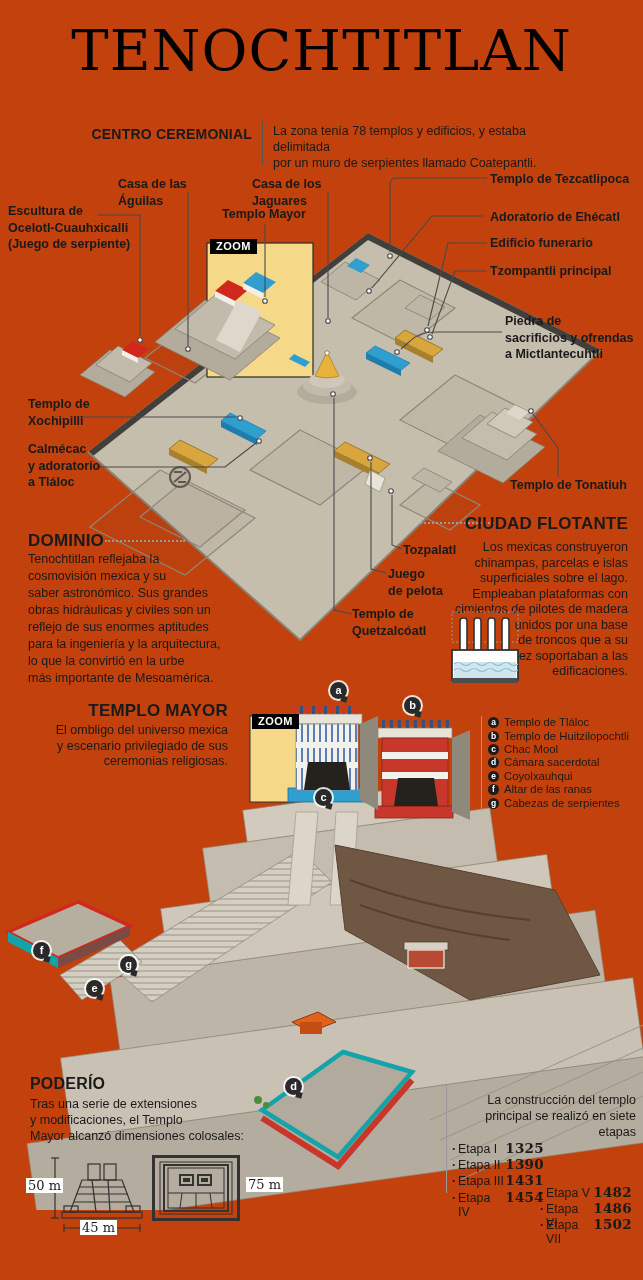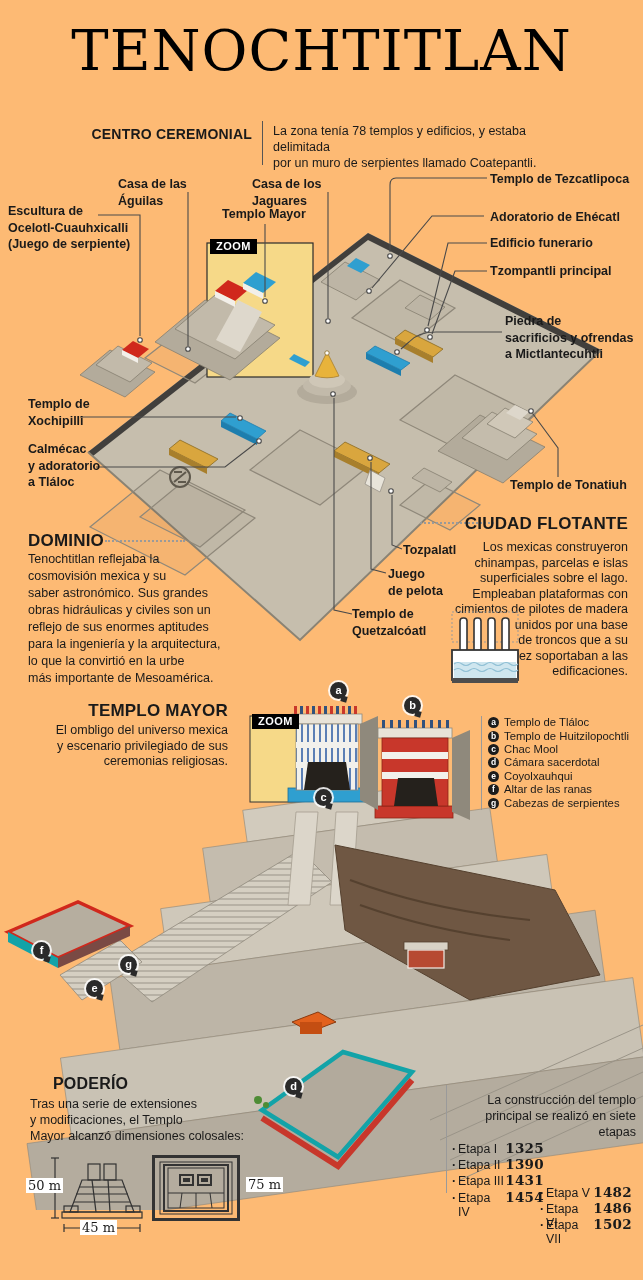--- a/index.html
+++ b/index.html
@@ -1,16 +1,16 @@
 <!DOCTYPE html>
 <html><head>
 <meta charset="utf-8">
 <style>
   html,body{margin:0;padding:0;background:#ffffff;}
-  .page{position:relative;width:643px;height:1280px;background:#fdba74;overflow:hidden;
+  .page{position:relative;width:643px;height:1280px;background:#c2410c;overflow:hidden;
         font-family:"Liberation Sans","DejaVu Sans",sans-serif;color:#1a1a1a;}
   .abs{position:absolute;}
   .pre{white-space:pre-line;}
 
   .title{left:0;top:18px;width:643px;text-align:center;
          font-family:"DejaVu Serif","Liberation Serif",serif;
          font-size:56px;letter-spacing:1px;color:#000;}
 
   .sec-head{font-weight:bold;font-size:14px;letter-spacing:.2px;}
   .body-txt{font-size:12.5px;line-height:15.8px;}
@@ -391,21 +391,21 @@
     <div class="legend-item">
         <span class="legend-key">f</span>
         <span class="legend-txt">Altar de las ranas</span>
       </div>
     <div class="legend-item">
         <span class="legend-key">g</span>
         <span class="legend-txt">Cabezas de serpientes</span>
       </div>
   </div>
 
-  <div class="abs sec-head" style="left:30px;top:1075px;font-size:16px;margin-left:23px;">PODERÍO</div>
+  <div class="abs sec-head" style="left:30px;top:1075px;font-size:16px;">PODERÍO</div>
   <div class="abs body-txt pre" style="left:30px;top:1097px;width:230px;">Tras una serie de extensiones
 y modificaciones, el Templo
 Mayor alcanzó dimensiones colosales:</div>
 
   <svg class="abs" style="left:48px;top:1152px;" width="100" height="86" viewBox="0 0 100 86">
     <g fill="none" stroke="#333" stroke-width="1.2">
       <line x1="7" y1="6" x2="7" y2="66"></line>
         <line x1="3" y1="6" x2="11" y2="6"></line>
         <line x1="3" y1="66" x2="11" y2="66"></line>
       <rect x="14" y="60" width="80" height="6"></rect>

